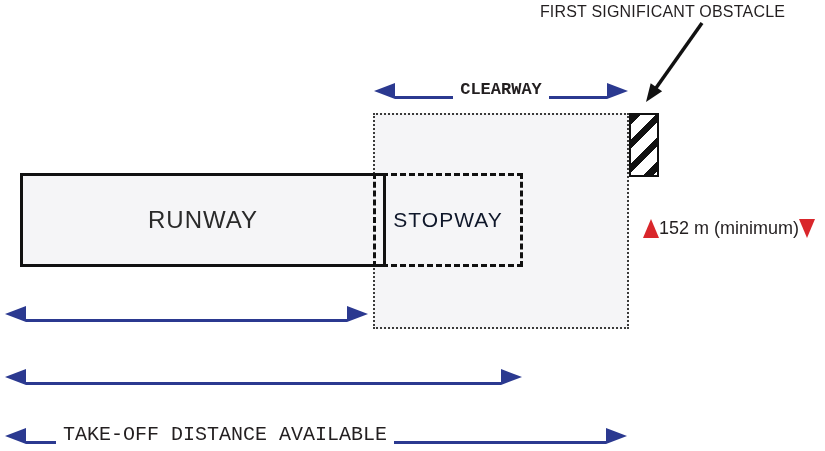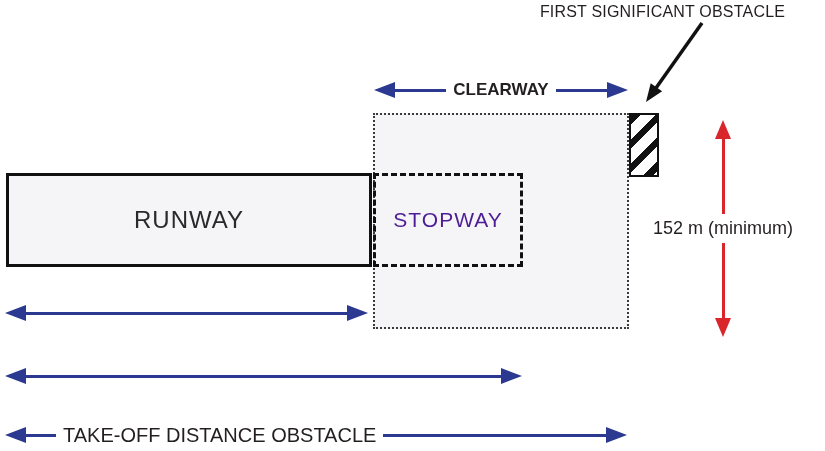--- a/index.html
+++ b/index.html
@@ -19,50 +19,50 @@
   }
 
   
   .box { position: absolute; box-sizing: border-box; }
   .clearway-box {
     left: 373px; top: 113px; width: 256px; height: 216px;
     border: 2px dotted #3a3a3a;
     background: #f5f5f7;
   }
   .runway-box {
-    left: 6px; top: 173px; width: 366px; height: 94px;
+    left: 20px; top: 173px; width: 366px; height: 94px;
     border: 3px solid #111;
     background: #f5f5f7;
     display: flex; align-items: center; justify-content: center;
   }
   .stopway-box {
     left: 373px; top: 173px; width: 150px; height: 94px;
     border: 3px dashed #111;
     background: transparent;
     display: flex; align-items: center; justify-content: center;
   }
   .runway-label { font-size: 24px; letter-spacing: 1px; color: #2a2a2a; }
-  .stopway-label { font-size: 21px; letter-spacing: 1px; color: #4c1d95; }
+  .stopway-label { font-size: 21px; letter-spacing: 1px; color: #0f172a; }
   .obstacle-box {
     left: 629px; top: 113px; width: 30px; height: 64px;
     border: 2px solid #111;
     background: repeating-linear-gradient(135deg, #111 0 7px, #ffffff 7px 17px);
   }
 
   
   .obstacle-title {
     position: absolute; left: 505px; top: 3px; width: 315px;
     text-align: center; font-weight: normal; font-size: 16px;
     letter-spacing: 0.2px; white-space: nowrap;
   }
 
   
   .harrow {
     position: absolute; height: 18px;
-    display: flex; align-items: center;
+    display: flex; align-items: flex-end; font-family: Liberation Mono, monospace;
   }
   .head-l {
     width: 0; height: 0; flex: 0 0 auto;
     border-top: 8px solid transparent; border-bottom: 8px solid transparent;
     border-right: 21px solid var(--arrow-blue);
   }
   .head-r {
     width: 0; height: 0; flex: 0 0 auto;
     border-top: 8px solid transparent; border-bottom: 8px solid transparent;
     border-left: 21px solid var(--arrow-blue);
@@ -76,21 +76,21 @@
   }
   .hlabel.bold { font-weight: bold; font-size: 17px; }
   .arrow-clearway { left: 374px; top: 81px; width: 254px; }
   .arrow-tora { left: 5px;  top: 304px; width: 363px; }
   .arrow-asda { left: 5px;  top: 367px; width: 517px; }
   .arrow-toda { left: 5px;  top: 426px; width: 622px; }
 
   
   .varrow {
     position: absolute; left: 643px; top: 120px; width: 160px; height: 217px;
-    display: flex; flex-direction: column; align-items: center;
+    display: flex; flex-direction: row; align-items: center;
   }
   .vhead-up {
     width: 0; height: 0; flex: 0 0 auto;
     border-left: 8px solid transparent; border-right: 8px solid transparent;
     border-bottom: 19px solid var(--arrow-red);
   }
   .vhead-down {
     width: 0; height: 0; flex: 0 0 auto;
     border-left: 8px solid transparent; border-right: 8px solid transparent;
     border-top: 19px solid var(--arrow-red);
@@ -157,18 +157,18 @@
   <div class="harrow arrow-asda">
     <span class="head-l"></span>
     <span class="hline fixed40"></span>
     <span class="hline"></span>
     <span class="head-r"></span>
   </div>
 
   <div class="harrow arrow-toda">
     <span class="head-l"></span>
     <span class="hline fixed30"></span>
-    <span class="hlabel">TAKE-OFF DISTANCE OBSTACLE</span>
+    <span class="hlabel">TAKE-OFF DISTANCE AVAILABLE</span>
     <span class="hline"></span>
     <span class="head-r"></span>
   </div>
 
 </div>
 
 </body></html>

